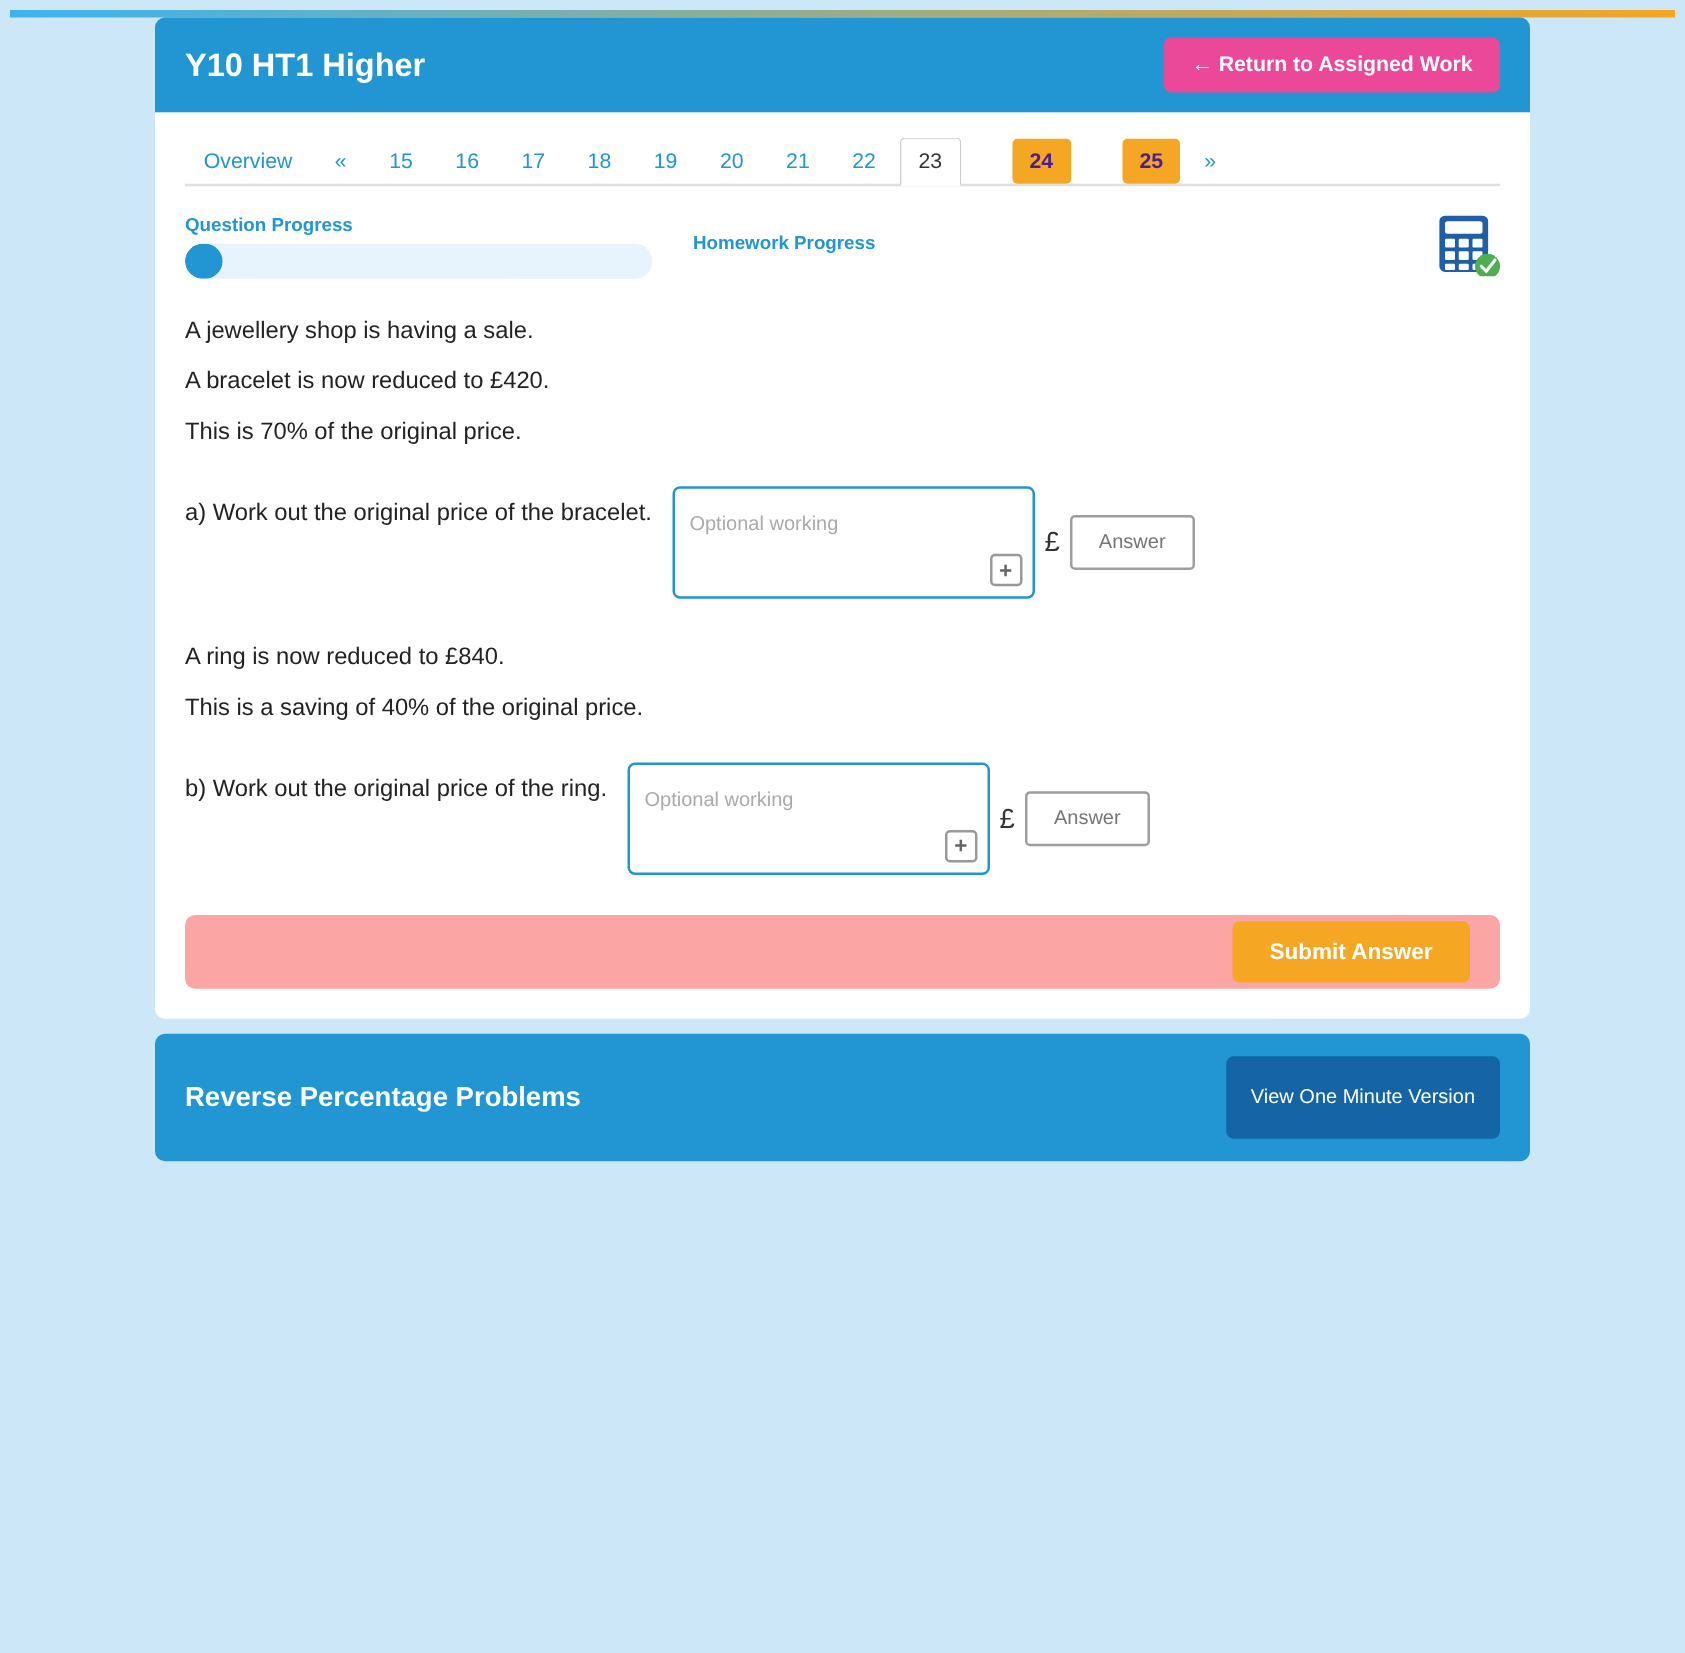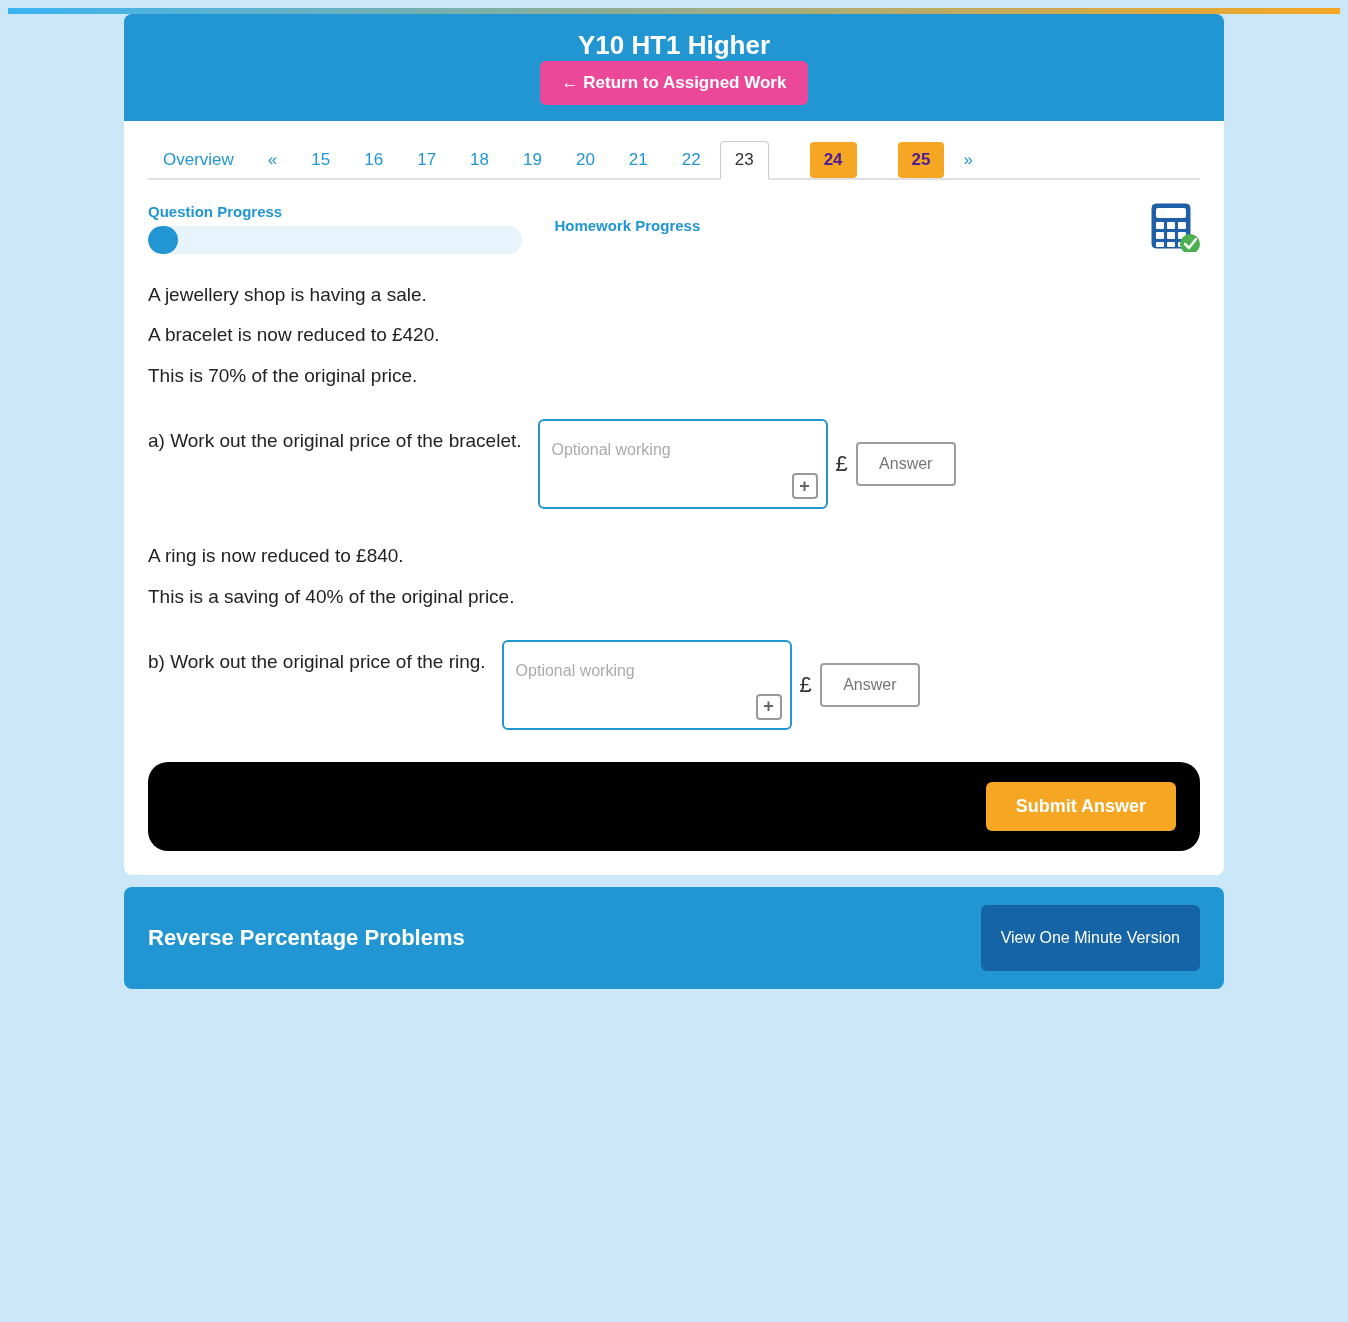--- a/index.html
+++ b/index.html
@@ -26,21 +26,20 @@
     }
 
     
     .header {
       background: #2196d3;
       border-radius: 8px 8px 0 0;
       padding: 16px 24px;
       display: flex;
       align-items: center;
       justify-content: space-between;
-      flex-direction: column;
     }
 
     .header-title {
       color: white;
       font-size: 26px;
       font-weight: bold;
     }
 
     .return-btn {
       background: #ec4899;
@@ -248,23 +247,23 @@
       width: 100px;
       height: 44px;
       font-size: 16px;
       text-align: center;
       color: #aaa;
       padding: 4px 8px;
     }
 
     
     .submit-area {
-      background: #000000;
-      border-radius: 20px;
-      padding: 20px 24px;
+      background: #fca5a5;
+      border-radius: 8px;
+      padding: 5px 24px;
       display: flex;
       justify-content: flex-end;
       margin-top: 16px;
     }
 
     .submit-btn {
       background: #f5a623;
       color: white;
       border: none;
       border-radius: 6px;

